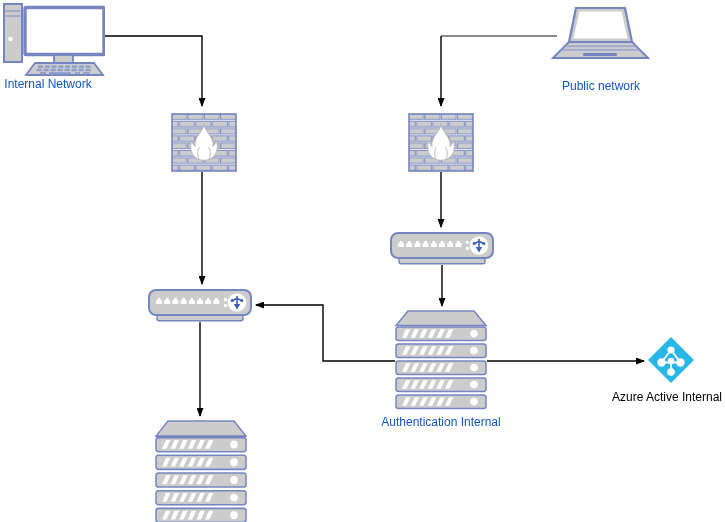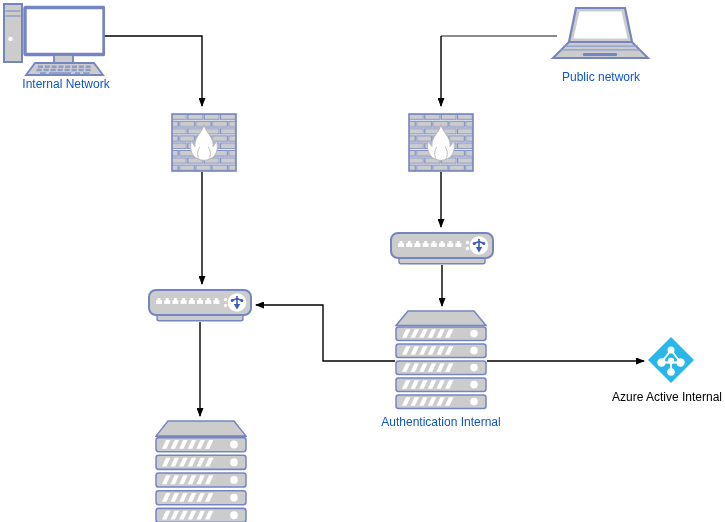--- a/index.html
+++ b/index.html
@@ -127,32 +127,32 @@
           <rect x="69.5" y="66.8" width="5.2" height="2.4"></rect>
         <rect x="76.5" y="66.8" width="5.2" height="2.4"></rect>
           <rect x="83.5" y="66.8" width="5.2" height="2.4"></rect>
         <rect x="38" y="70.2" width="6" height="2.2"></rect>
           <rect x="47" y="70.2" width="22" height="2.2"></rect>
         <rect x="73" y="70.2" width="5" height="2.2"></rect>
           <rect x="81" y="70.2" width="6.5" height="2.2"></rect>
       </g>
     </svg>
   </div>
-  <div class="lbl" style="left:66px;top:77px">Internal Network</div>
+  <div class="lbl" style="left:48px;top:77px">Internal Network</div>
 
   <div class="node" style="left:549px;top:7px;width:104px;height:58px">
     <svg viewBox="0 0 104 58">
       <polygon points="27,1 76,1 83,35 20,35" fill="#cccccc" stroke="#7585c1" stroke-width="2.2"></polygon>
       <polygon points="30.5,4.5 72.5,4.5 78.5,31.5 24.5,31.5" fill="#ffffff"></polygon>
       <polygon points="20,35 83,35 99,51 4,51" fill="#cccccc" stroke="#7585c1" stroke-width="2"></polygon>
       <path d="M14 39.2 H89 M11 42.8 H92" stroke="#8b9ccd" stroke-width="1.3" fill="none"></path>
       <rect x="34" y="46" width="34" height="3" rx="1" fill="#7585c1"></rect>
     </svg>
   </div>
-  <div class="lbl" style="left:601px;top:70px">Public network</div>
+  <div class="lbl" style="left:601px;top:79px">Public network</div>
 
   <div class="node" style="left:171px;top:113px;width:66px;height:59px">
     <svg viewBox="0 0 66 59">
         <use href="#fw"></use>
       </svg>
   </div>
   <div class="node" style="left:408px;top:113px;width:66px;height:59px">
     <svg viewBox="0 0 66 59">
         <use href="#fw"></use>
       </svg>

